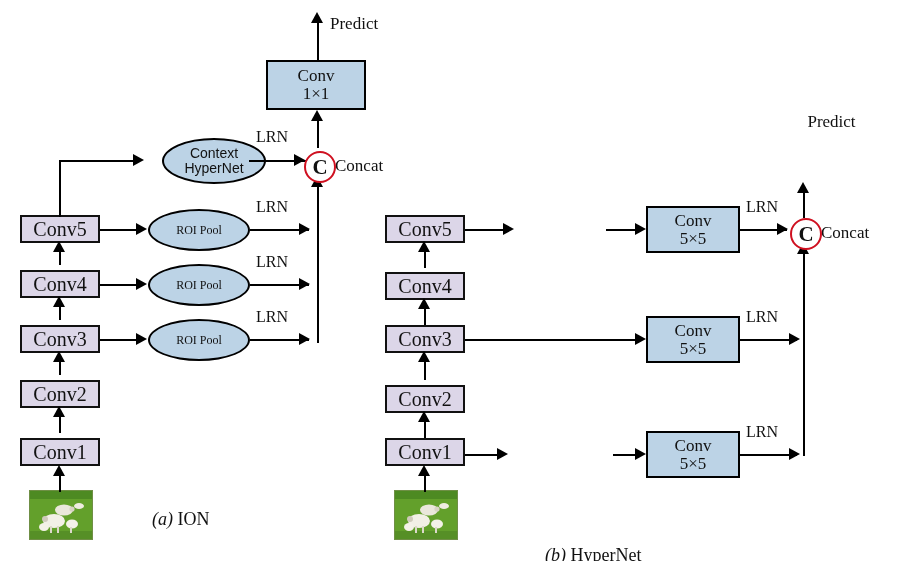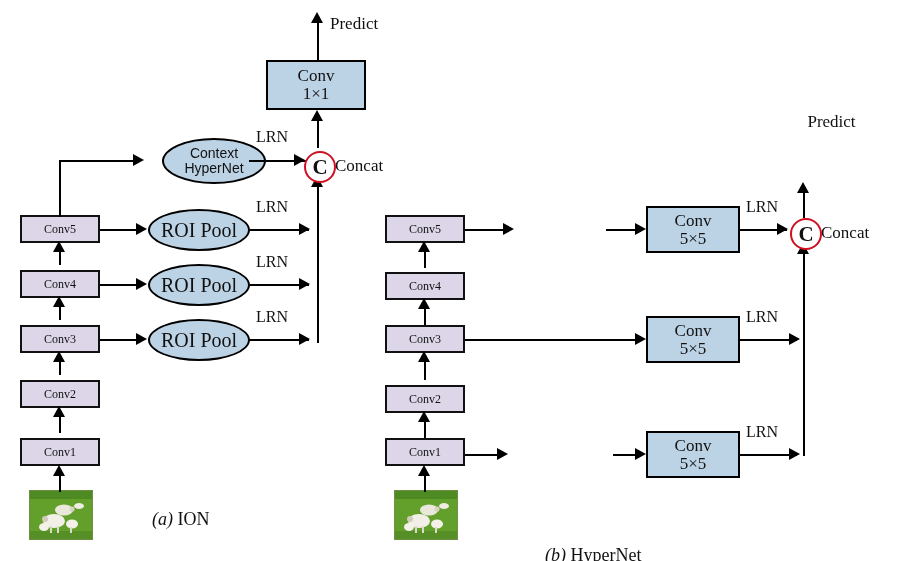--- a/index.html
+++ b/index.html
@@ -5,24 +5,24 @@
   html,body{margin:0;padding:0;background:#ffffff;}
   body{width:915px;height:561px;overflow:hidden;
        font-family:"Liberation Serif", serif;color:#111;}
   #stage{position:relative;width:915px;height:561px;background:#fff;}
 
   
   .node{position:absolute;box-sizing:border-box;display:flex;
         align-items:center;justify-content:center;text-align:center;
         line-height:1.05;}
   .box{border:2px solid #000;}
-  .conv-box{background:#dcd6e8;border:2px solid #111;font-size:12px;}
+  .conv-box{background:#dcd6e8;border:2px solid #111;font-size:20px;}
   .blue-box{background:#bcd3e6;border:2.5px solid #000;font-size:17px;}
   .ellipse{background:#bcd3e6;border:2.5px solid #000;border-radius:50%;
-           font-size:20px;}
+           font-size:12px;}
   .ellipse.sans{font-family:"Liberation Sans",sans-serif;font-size:14px;}
   .two-line{flex-direction:column;}
   .two-line span{display:block;}
 
   
   .lbl{position:absolute;font-size:17px;white-space:nowrap;}
   .lbl-lrn{font-size:16px;}
   .caption{position:absolute;font-size:18px;white-space:nowrap;}
   .caption i{font-style:italic;}
   .predict-multi{position:absolute;font-size:17px;text-align:center;

